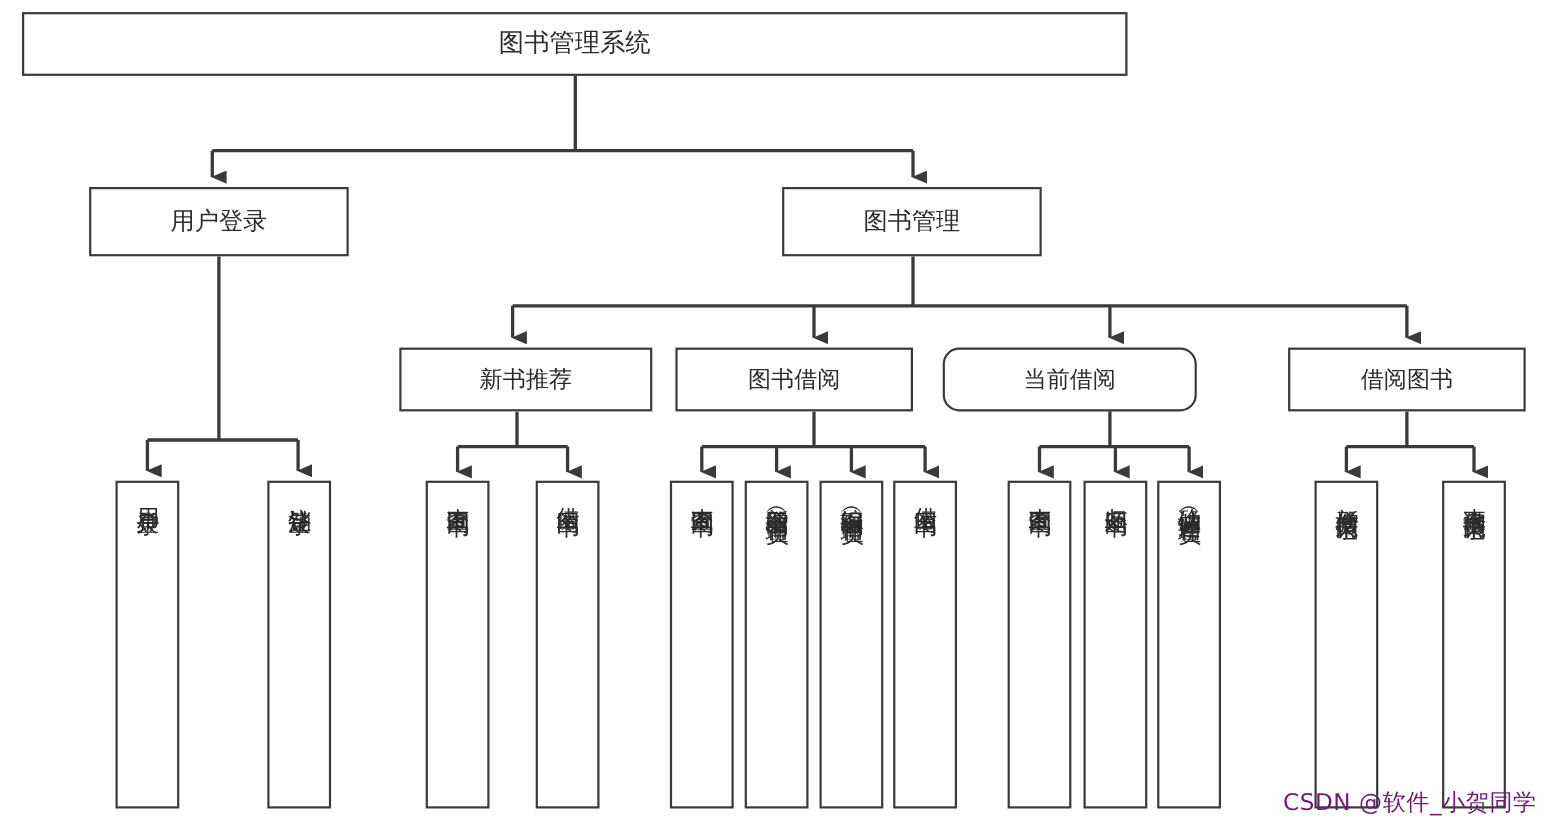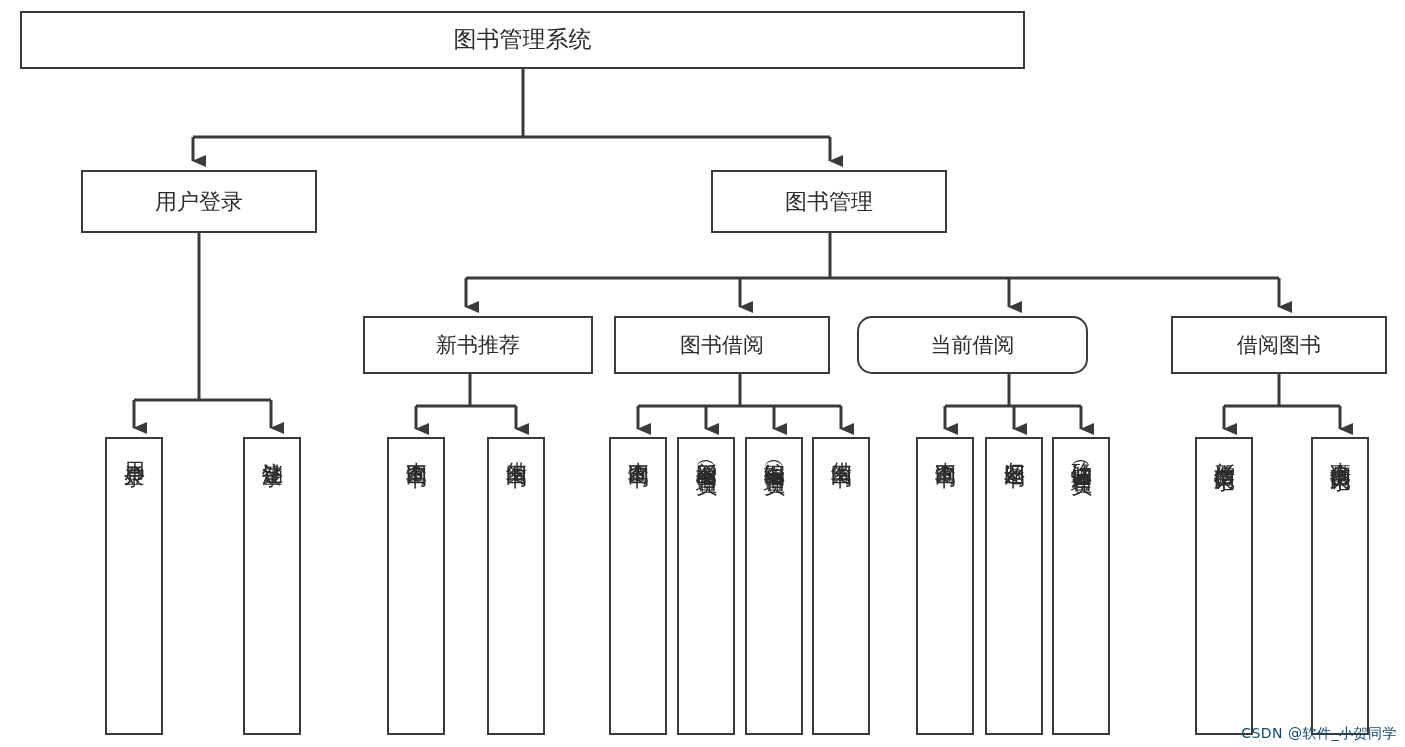--- a/index.html
+++ b/index.html
@@ -63,22 +63,22 @@
     text-orientation: upright;
     font-size: 21px;
     letter-spacing: 2px;
     line-height: 1;
     max-height: 292px;
   }
   .watermark {
     position: absolute;
     right: 8px;
     bottom: 4px;
-    font-size: 14px;
-    color: #0c4a6e;
+    font-size: 21px;
+    color: #701a75;
     letter-spacing: 0.5px;
     z-index: 5;
     white-space: pre;
     font-family: "DejaVu Sans", "Liberation Sans", sans-serif;
     margin-top: 21px;
   }
 </style>
 </head>
 <body>
 

